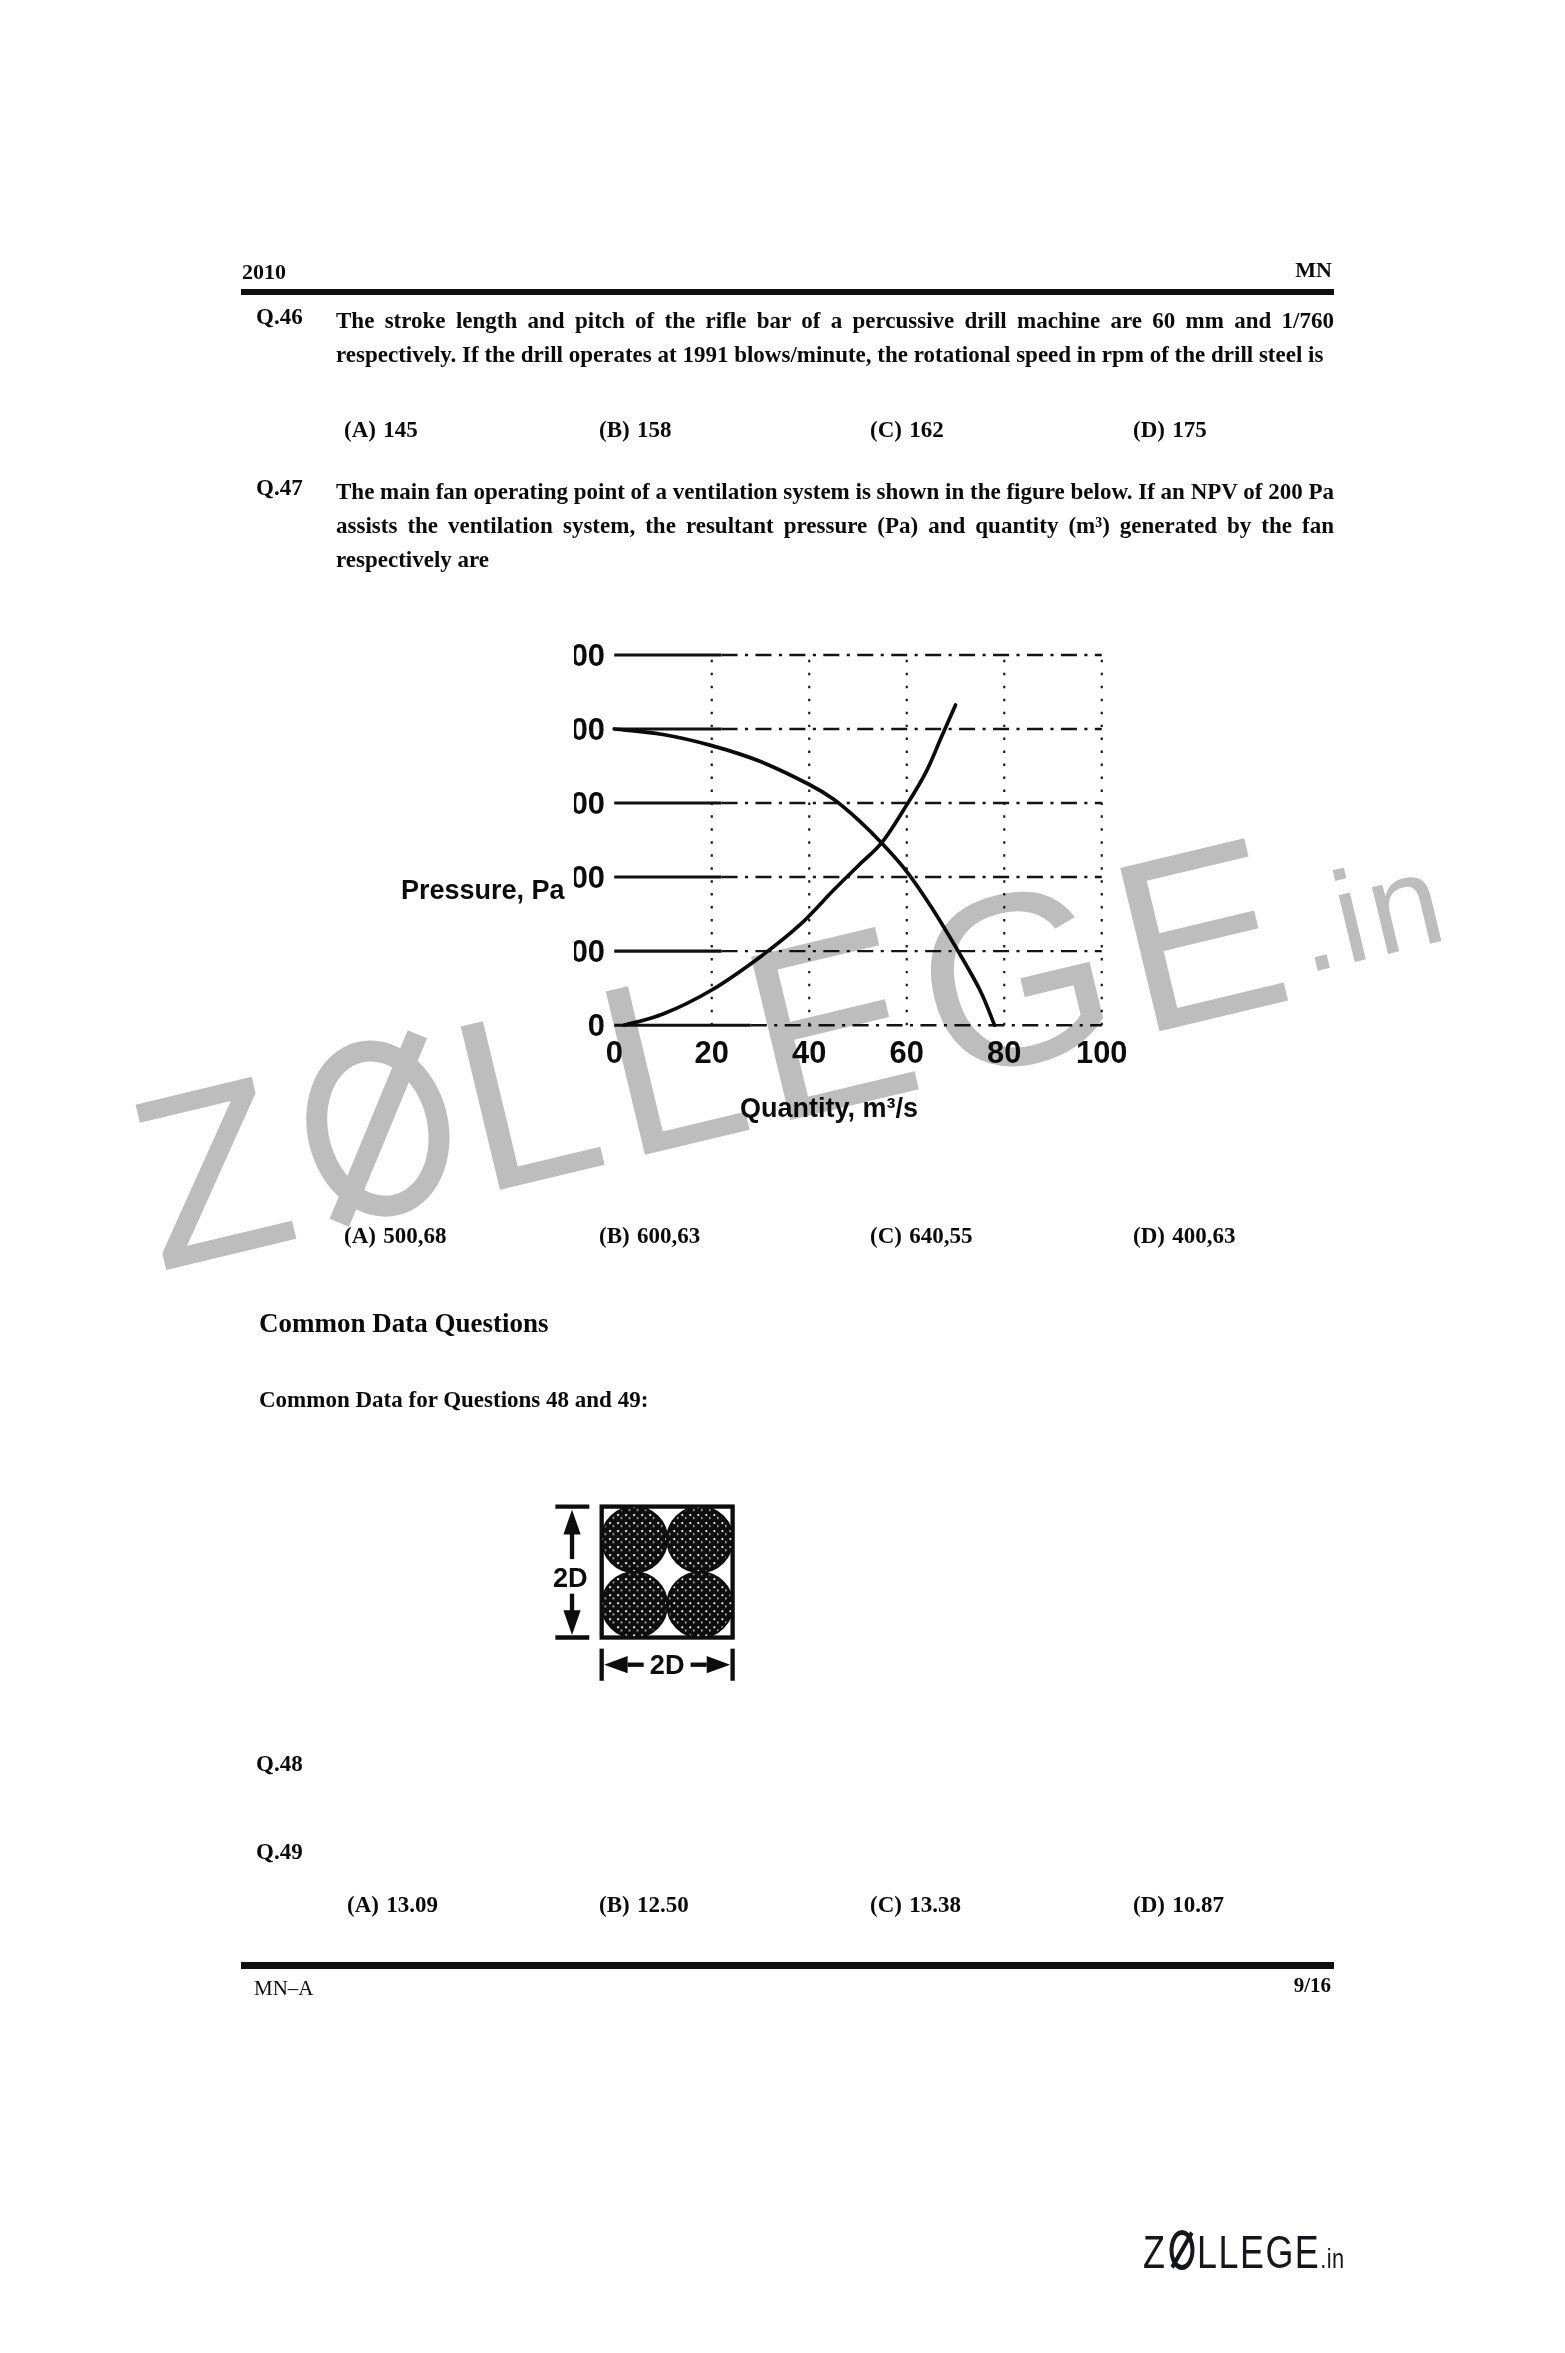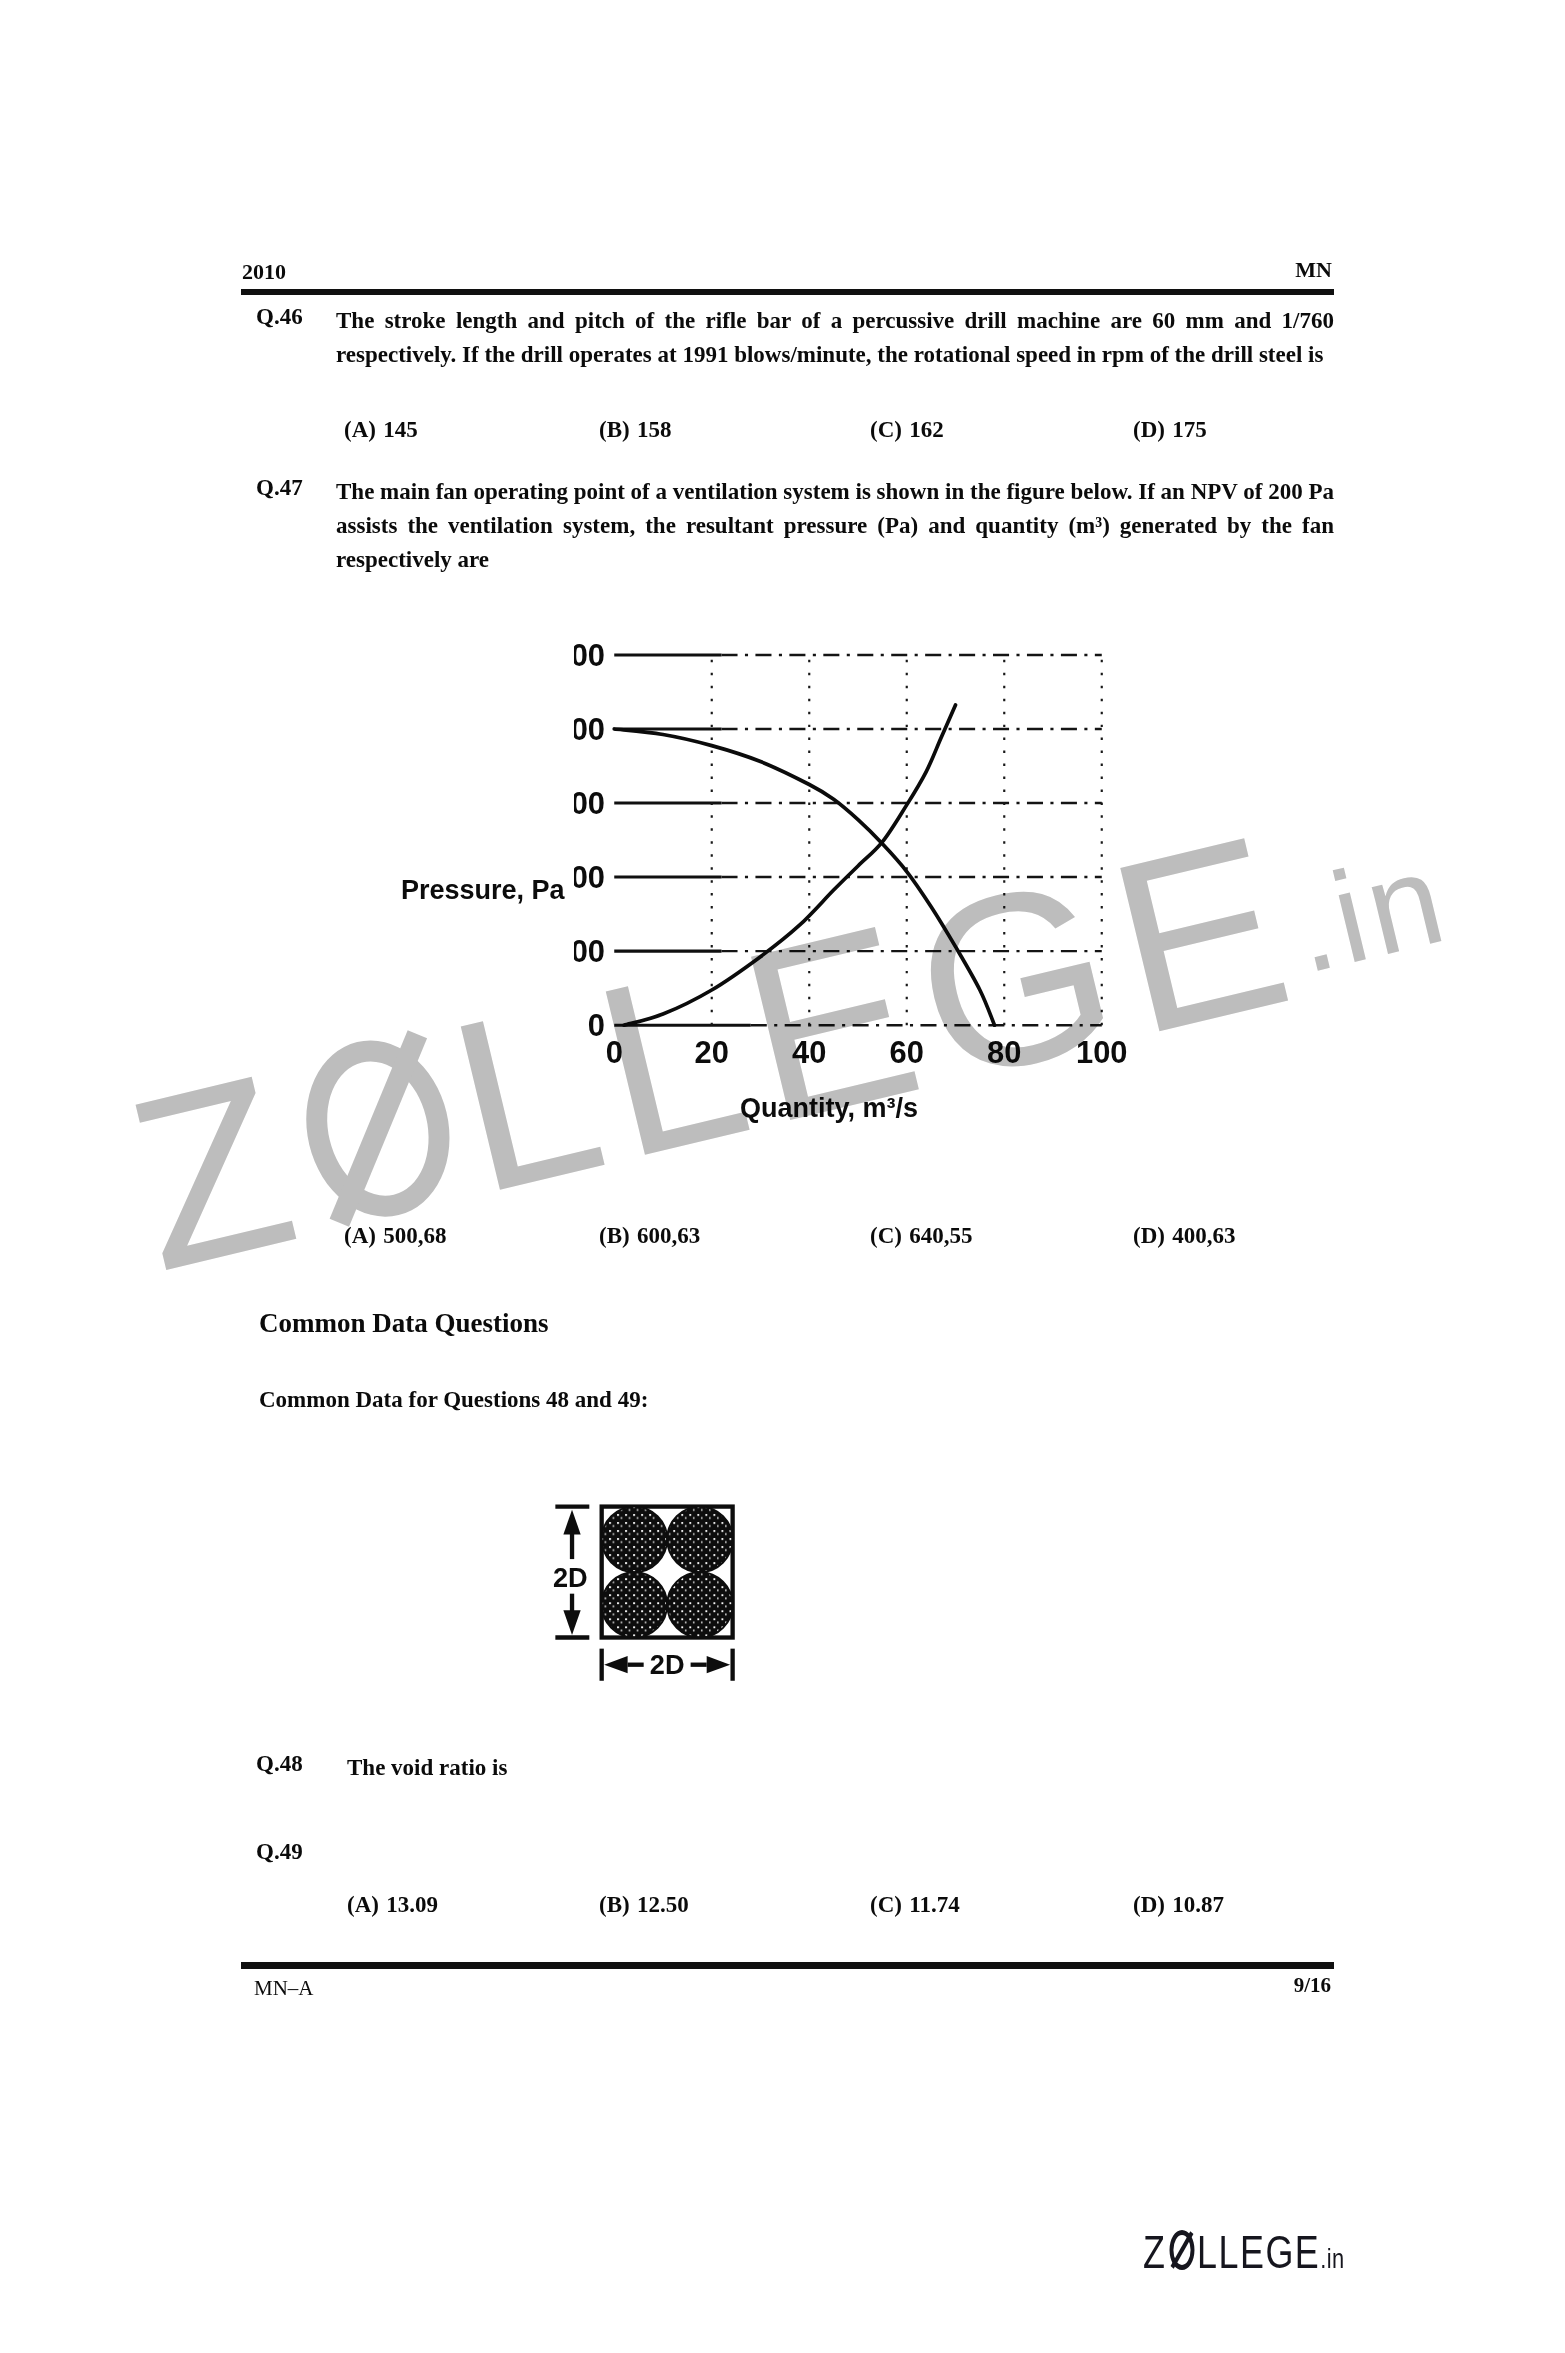--- a/index.html
+++ b/index.html
@@ -158,27 +158,26 @@
     <line x1="95" y1="247" x2="95" y2="299" class="fig-line"></line>
     <line x1="307" y1="247" x2="307" y2="299" class="fig-line"></line>
     <polygon points="99,273 137,259 137,287" class="fig-fill"></polygon>
     <line x1="137" y1="273" x2="163" y2="273" class="fig-line"></line>
     <text x="201" y="288" text-anchor="middle" class="fig-label">2D</text>
     <polygon points="303,273 265,259 265,287" class="fig-fill"></polygon>
     <line x1="265" y1="273" x2="239" y2="273" class="fig-line"></line>
   </svg>
 
   <div class="qnum" style="top:1751px">Q.48</div>
-  <div class="qtext" style="top:1751px;left:347px">The void ratio is</div>
 
   <div class="qnum" style="top:1839px">Q.49</div>
   <div class="optrow" style="top:1892px">
     <span class="opt opt-a" style="left:347px"><span class="lbl">(A)</span><span>13.09</span></span>
     <span class="opt opt-b"><span class="lbl">(B)</span><span>12.50</span></span>
-    <span class="opt opt-c"><span class="lbl">(C)</span><span>11.74</span></span>
+    <span class="opt opt-c"><span class="lbl">(C)</span><span>13.38</span></span>
     <span class="opt opt-d"><span class="lbl">(D)</span><span>10.87</span></span>
   </div>
 
   <div class="ftr-rule"></div>
   <div class="ftr-left">MN–A</div>
   <div class="ftr-right">9/16</div>
 
   <div class="watermark"><span>Z</span><span class="wm-o"></span><span>LLEGE</span><span class="wm-suffix">.in</span></div>
 
   <div class="logo"><span>Z</span><span class="logo-o"></span><span>LLEGE</span><span class="logo-suffix">.in</span></div>

